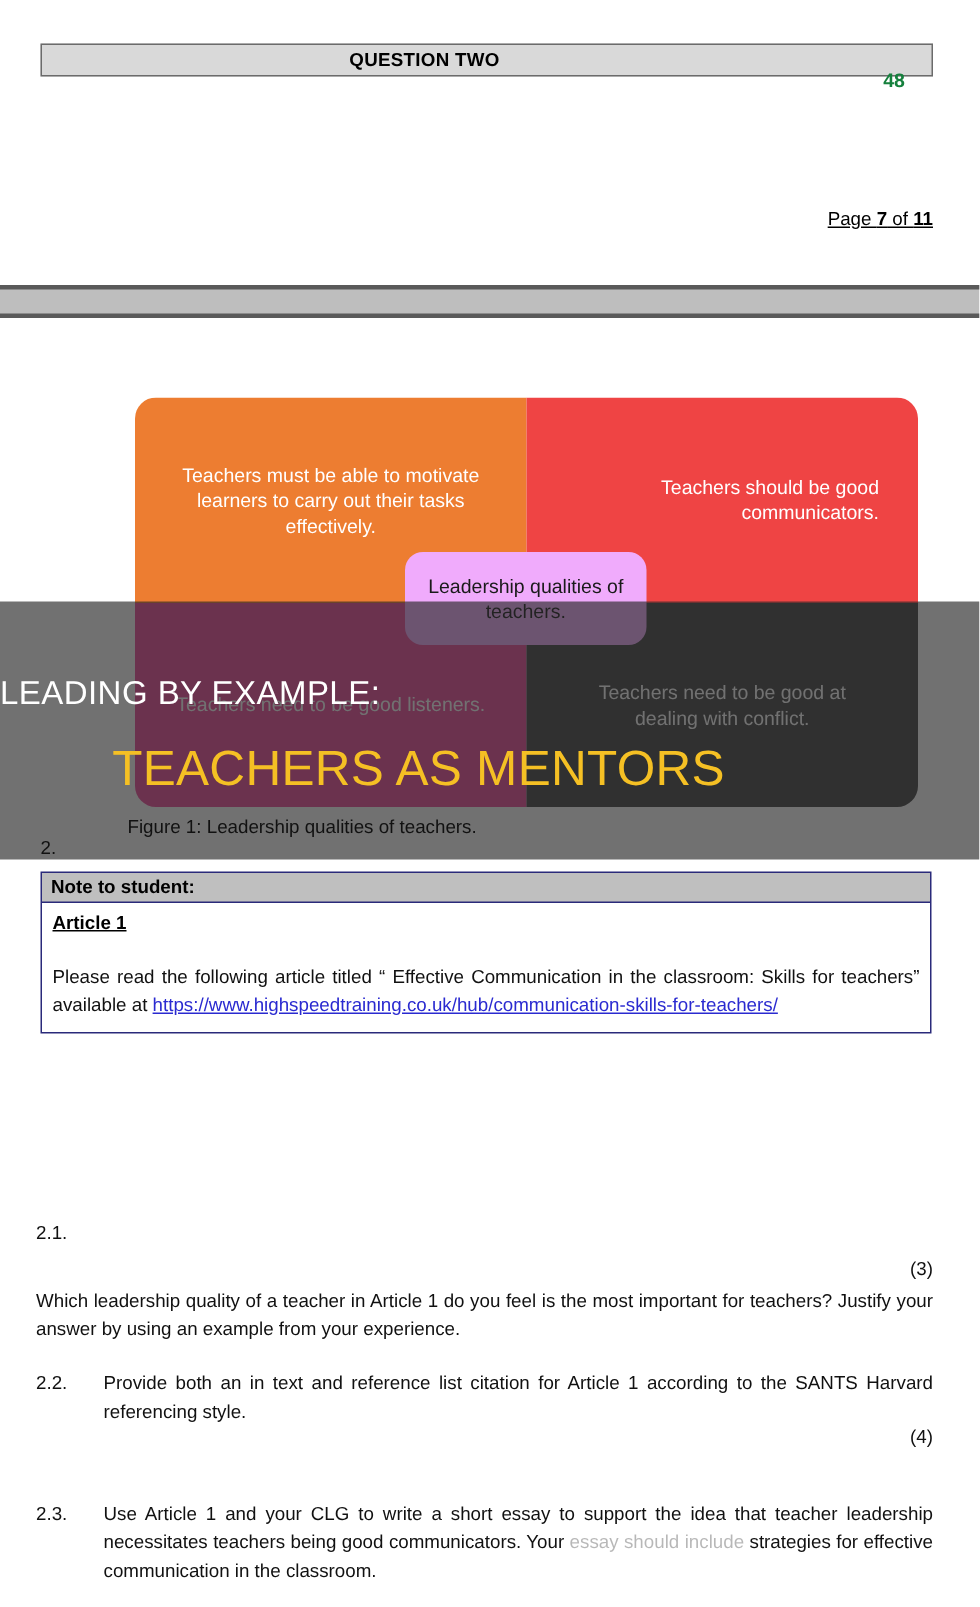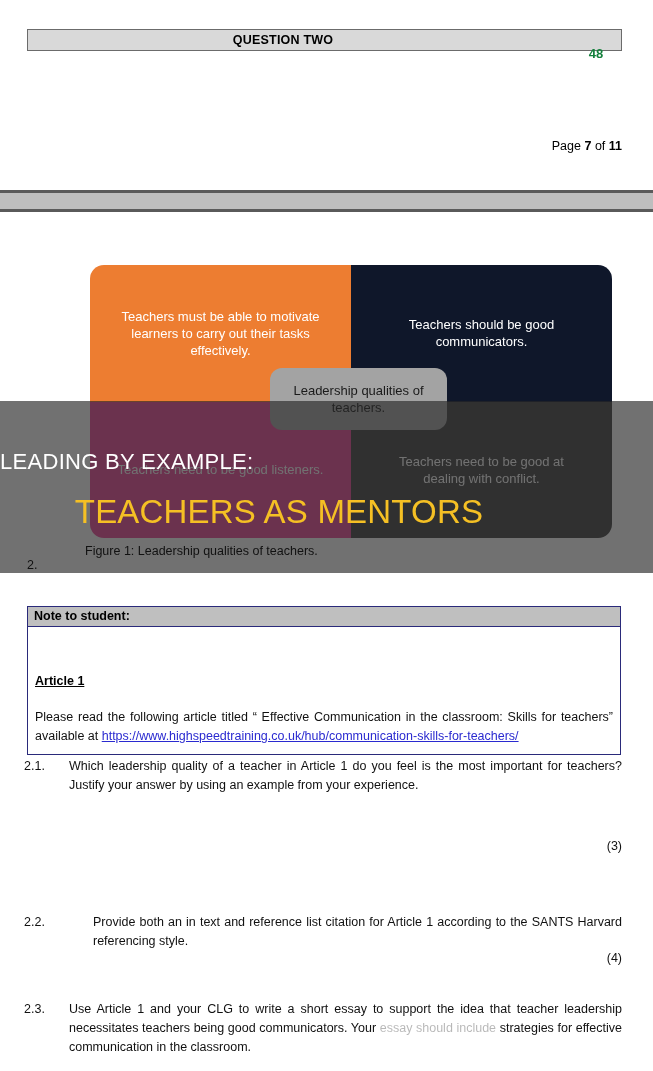--- a/index.html
+++ b/index.html
@@ -53,20 +53,21 @@
   }
 
   
   .pagenum {
     position: absolute;
     right: 31px;
     top: 139px;
     font-size: 12.5px;
     color: #000;
     white-space: nowrap;
+    text-decoration: underline;
   }
   .pagenum b { font-weight: bold; }
 
   
   .gray-bar {
     position: absolute;
     left: 0;
     top: 190px;
     width: 653px;
     height: 22px;
@@ -99,32 +100,32 @@
     align-items: center;
     justify-content: center;
     text-align: center;
     padding: 8px 26px;
     box-sizing: border-box;
     font-size: 13px;
     line-height: 1.32;
     color: #ffffff;
   }
   .quad.q1 { background: #ED7D31; }
-  .quad.q2 { background: #0f172a; }
+  .quad.q2 { background: #ef4444; text-align: right; }
   .quad.q3 { background: #ec4899; }
   .quad.q4 { background: #404040; }
   .quad.q1 span, .quad.q2 span, .quad.q3 span, .quad.q4 span { display: block; }
 
   .center-node {
     position: absolute;
     left: 180px;
     top: 103px;
-    width: 177px;
+    width: 161px;
     height: 62px;
-    background: #a3a3a3;
+    background: #f0abfc;
     border-radius: 12px;
     display: flex;
     align-items: center;
     text-align: center;
     font-size: 13px;
     line-height: 1.32;
     color: #1a1a1a;
     z-index: 3;
   }
 
@@ -178,37 +179,36 @@
     color: #F5C024;
     letter-spacing: .2px;
     z-index: 5;
     pointer-events: none;
   }
 
   
   .note-box {
     position: absolute;
     left: 27px;
-    top: 606px;
+    top: 581px;
     width: 594px;
     border: 1px solid #2a2a7a;
     box-sizing: border-box;
     background: #ffffff;
   }
   .note-head {
     background: #bfbfbf;
     border-bottom: 1px solid #2a2a7a;
     padding: 2px 6px 3px 6px;
     font-size: 12.5px;
     font-weight: bold;
     color: #000;
   }
   .note-body {
     padding: 4px 7px 8px 7px;
-    margin-top: 40px;
   }
   .note-article {
     font-size: 12.5px;
     font-weight: bold;
     text-decoration: underline;
     color: #000;
     display: inline-block;
     margin-bottom: 2px;
   }
   .note-para {
@@ -246,23 +246,23 @@
     color: rgba(17,17,17,0.30);
     filter: blur(0.45px);
   }
   .marks {
     position: absolute;
     right: 31px;
     font-size: 12.5px;
     color: #111;
   }
 
-  #q21 { top: 757px; }
+  #q21 { top: 813px; flex-direction: column; }
   #m21 { top: 839px; }
-  #q22 { top: 913px; gap: 24px; }
+  #q22 { top: 913px; }
   #m22 { top: 951px; }
   #q23 { top: 1000px; }
   #m23 { top: 1108px; text-align: right; }
 </style>
 </head>
 <body>
 
 <div class="qheader">
   <div class="qheader-title">QUESTION TWO</div>
   <div class="qheader-marks">48</div>

